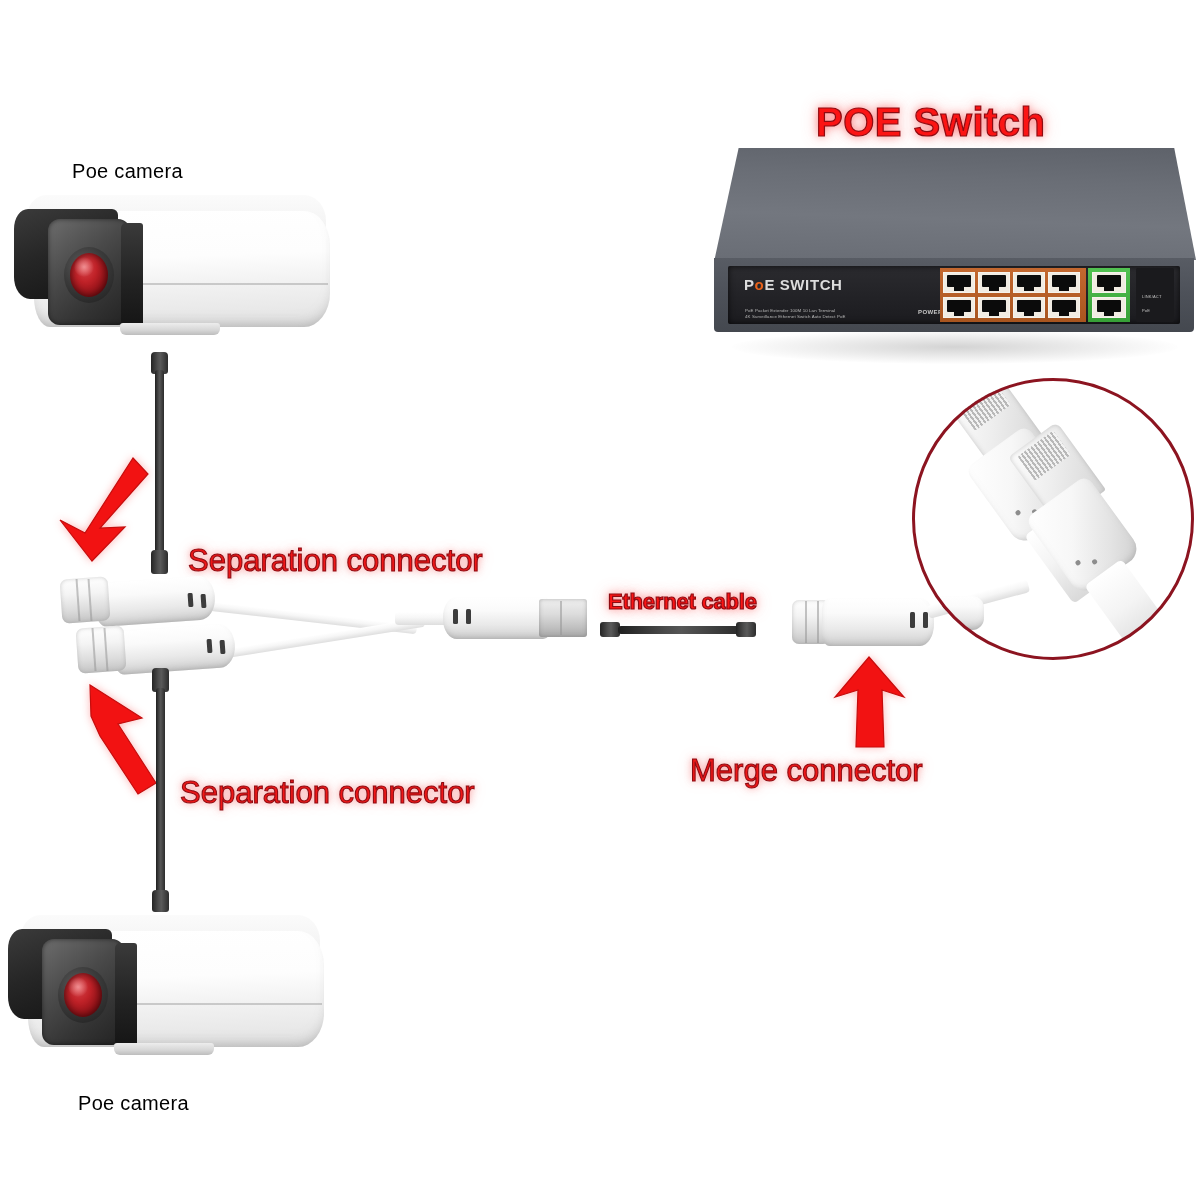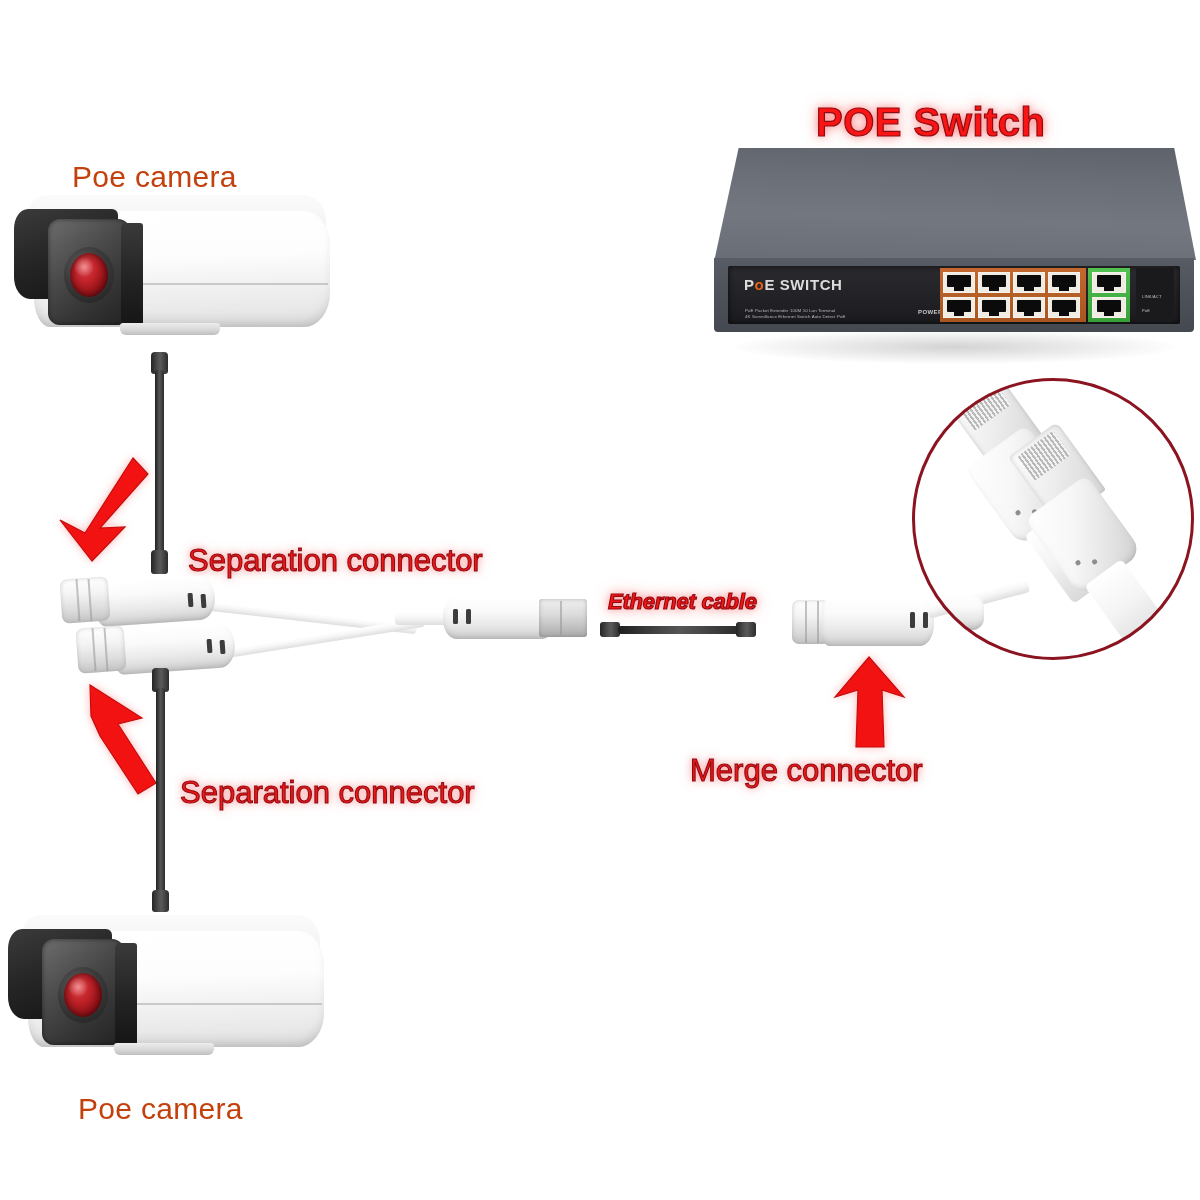--- a/index.html
+++ b/index.html
@@ -19,22 +19,22 @@
     position: absolute;
     left: 0; top: 0;
     width: 1200px;
     height: 1200px;
     background: #ffffff;
   }
 
   
   .label-black {
     position: absolute;
-    color: #c2410c;
-    font-size: 30px;
+    color: #000000;
+    font-size: 20px;
     font-weight: 400;
     letter-spacing: 0.3px;
     white-space: nowrap;
     font-family: "Liberation Sans", sans-serif;
   }
   .label-red {
     position: absolute;
     color: #f01717;
     font-size: 31px;
     font-weight: 400;
@@ -56,21 +56,20 @@
       0 0 8px rgba(250,80,80,0.75),
       0 0 17px rgba(250,110,110,0.45);
   }
   #poe-switch-title {
     font-size: 40px;
     letter-spacing: 0.5px;
   }
   #ethernet-cable-label {
     font-size: 22px;
     letter-spacing: -0.2px;
-    font-style: italic;
   }
 
   
   .camera { position: absolute; }
   .cam-body {
     position: absolute;
     background: linear-gradient(178deg,#ffffff 0%,#fdfdfd 40%,#f2f2f2 62%,#e2e2e2 100%);
     border-radius: 16px 26px 26px 16px / 30px 34px 34px 30px;
     box-shadow: inset 0 -9px 14px -8px rgba(120,120,120,0.55),
                 inset 0 7px 10px -7px rgba(255,255,255,0.95);

